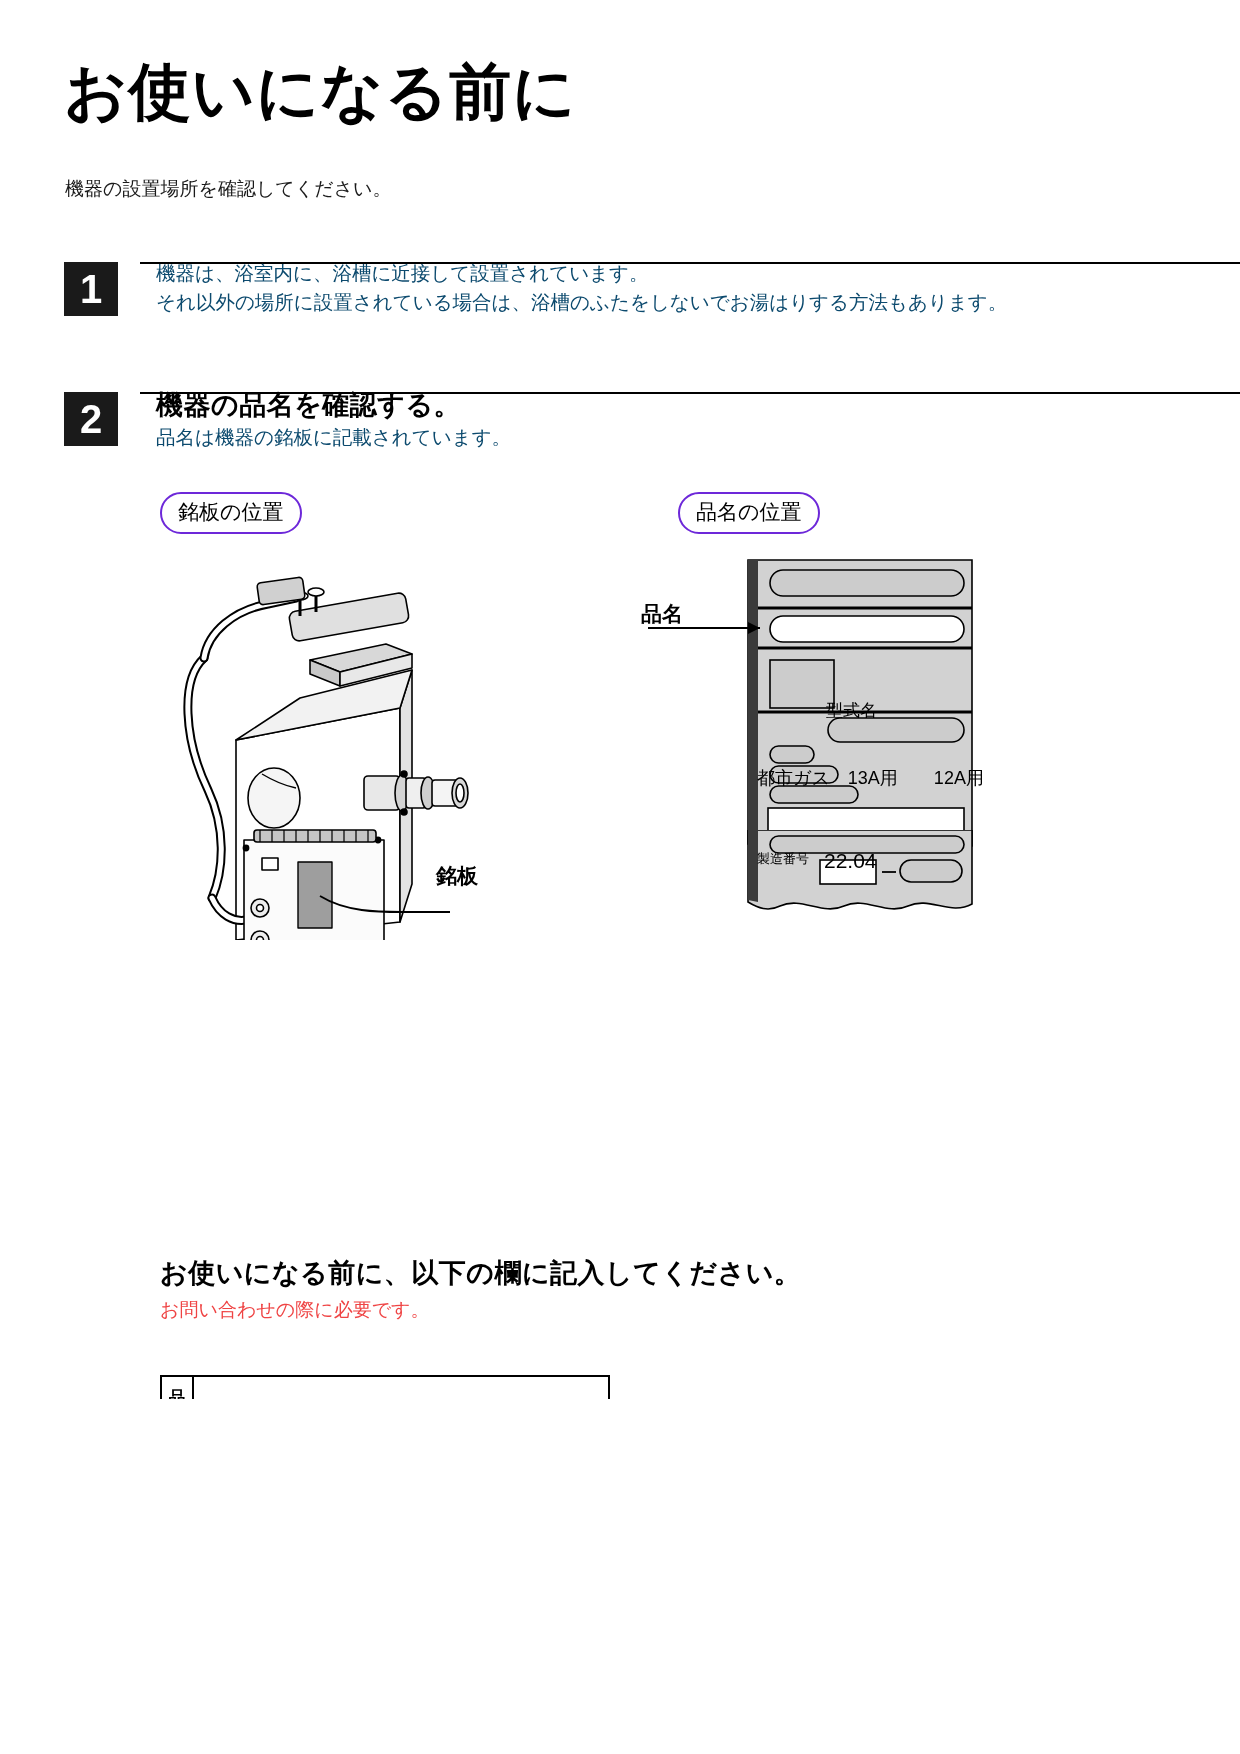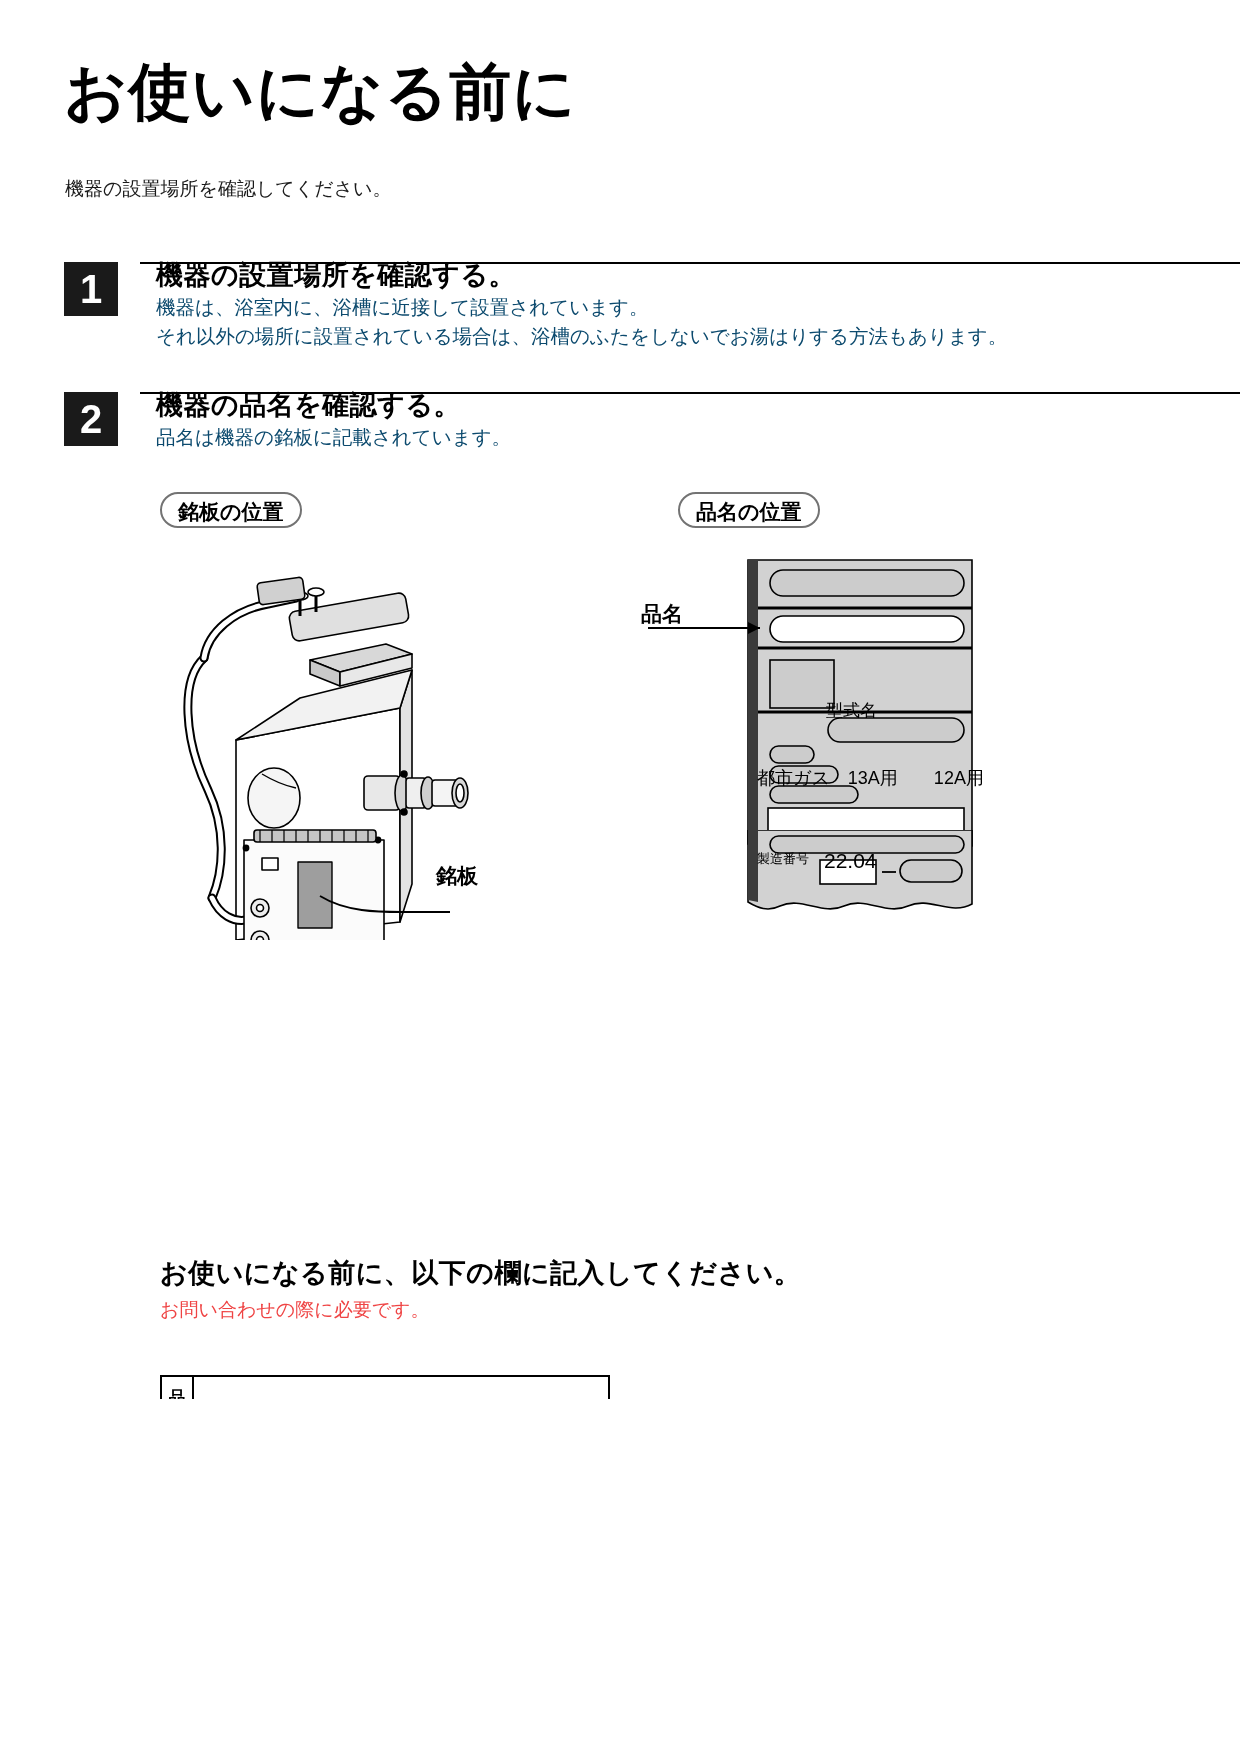--- a/index.html
+++ b/index.html
@@ -81,25 +81,25 @@
   .step-line {
     font-size: 19.5px;
     line-height: 1.5;
     color: #0c4a6e;
     white-space: nowrap;
   }
 
   
   .pill {
     position: absolute;
-    border: 2px solid #737373;
+    border: 2px solid #6d28d9;
     border-radius: 22px;
-    padding: 4px 16px 0 16px;
+    padding: 4px 16px 6px 16px;
     font-size: 21px;
-    font-weight: bold;
+    font-weight: normal;
     background: #ffffff;
     white-space: nowrap;
   }
 
   
   .diagram {
     position: absolute;
   }
 
   
@@ -208,21 +208,20 @@
 
 <div class="page">
 
   <div class="page-title">お使いになる前に</div>
   <div class="intro-text">機器の設置場所を確認してください。</div>
 
   <div class="step" style="top:262px;">
     <div class="step-rule"></div>
     <div class="step-badge">1</div>
     <div class="step-body">
-      <div class="step-heading">機器の設置場所を確認する。</div>
       <div class="step-line">機器は、浴室内に、浴槽に近接して設置されています。</div>
       <div class="step-line">それ以外の場所に設置されている場合は、浴槽のふたをしないでお湯はりする方法もあります。</div>
     </div>
   </div>
 
   <div class="step" style="top:392px;">
     <div class="step-rule"></div>
     <div class="step-badge">2</div>
     <div class="step-body">
       <div class="step-heading">機器の品名を確認する。</div>

